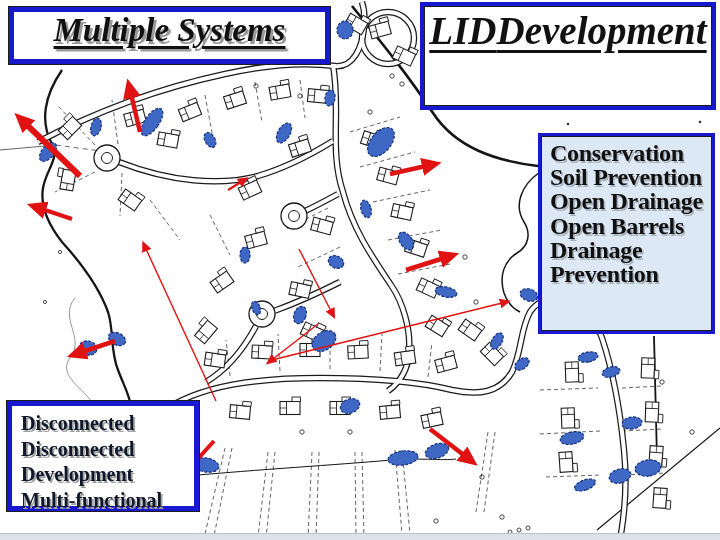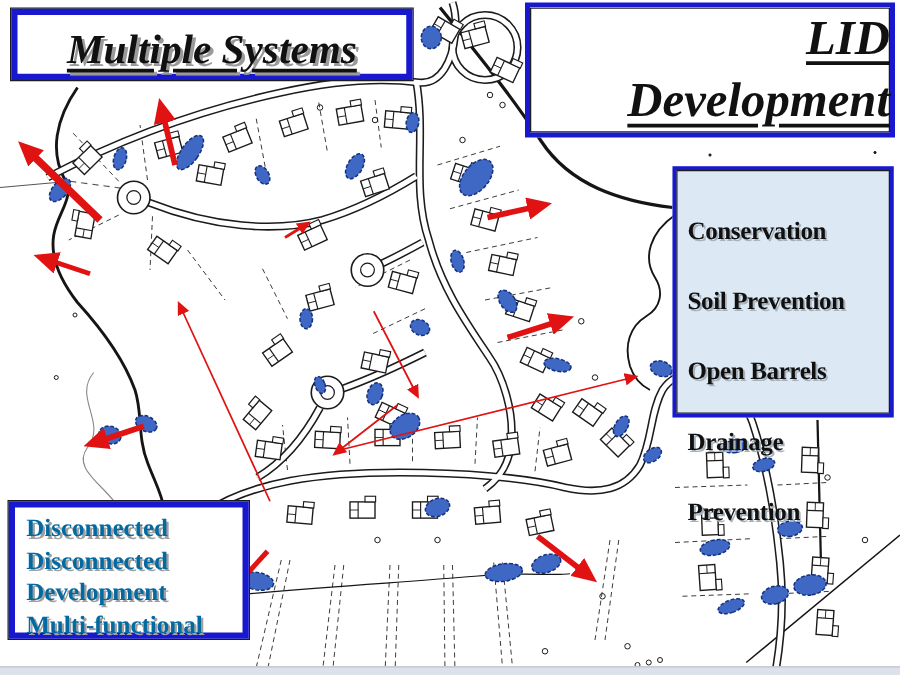--- a/index.html
+++ b/index.html
@@ -4,36 +4,36 @@
 <style>
   html,body{margin:0;padding:0;}
   body{width:720px;height:540px;overflow:hidden;background:#ffffff;
        font-family:"Liberation Serif","DejaVu Serif",serif;position:relative;}
   .stage{position:absolute;inset:0;width:720px;height:540px;}
   svg.map{position:absolute;left:0;top:0;}
   
   .box{position:absolute;box-sizing:border-box;background:#fff;}
   .box.outer-black{box-shadow:0 0 0 1px #1c1c1c;}
   .box.inner-black{box-shadow:inset 0 0 0 1px #1c1c1c;}
-  .title-box{border:5px solid #1818cf;display:flex;align-items:flex-end;justify-content:center;}
+  .title-box{border:5px solid #1818cf;display:flex;align-items:flex-start;justify-content:center;}
   .ms-box{left:9px;top:7px;width:321px;height:57px;}
   .ms-text{font-size:33px;font-weight:bold;font-style:italic;color:#111;
            text-decoration:underline;text-decoration-thickness:3px;text-underline-offset:5px;
            text-shadow:2.5px 2.5px 0 #9a9a9a;white-space:nowrap;}
   .lid-box{left:420px;top:2px;width:296px;height:108px;border:4px solid #1818cf;
-           flex-direction:column;line-height:50px;}
+           flex-direction:row;line-height:50px;}
   .lid-text{font-size:39px;font-weight:bold;font-style:italic;color:#111;text-align:center;
             text-decoration:underline;text-decoration-thickness:3px;text-underline-offset:6px;
             white-space:nowrap;}
   .list-box{border:4px solid #1818cf;padding:5px 8px 2px 9px;}
   .prac-box{left:538px;top:133px;width:177px;height:201px;background:#dce8f4;border-width:3px;}
-  .prac-box .line{font-size:20px;font-weight:bold;color:#101010;line-height:24.2px;
-                  letter-spacing:-0.3px;text-shadow:1.5px 1.5px 0 #a8b2bc;white-space:nowrap;margin-top:32px;}
+  .prac-box .line{font-size:24px;font-weight:bold;color:#101010;line-height:24.2px;
+                  letter-spacing:-0.3px;text-shadow:1.5px 1.5px 0 #a8b2bc;white-space:nowrap;}
   .prin-box{left:7px;top:401px;width:192px;height:110px;border-width:5px;}
-  .prin-box .line{font-size:20px;font-weight:bold;color:#0369a1;line-height:25.5px;
+  .prin-box .line{font-size:20px;font-weight:bold;color:#0f172a;line-height:25.5px;
                   text-shadow:1.8px 1.8px 0 #a0a0a0;white-space:nowrap;}
   .bottom-strip{position:absolute;left:0;top:533px;width:720px;height:7px;
                 background:#dce1ea;border-top:1px solid #bcc3d2;}
 </style>
 </head>
 <body>
 
 <div class="stage">
 
 <svg class="map" width="720" height="540" viewBox="0 0 720 540">
@@ -289,20 +289,21 @@
 </div>
 
 <div class="box title-box lid-box inner-black">
   <span class="lid-text">LID</span>
   <span class="lid-text">Development</span>
 </div>
 
 <div class="box list-box prac-box inner-black">
   <div class="line">Conservation</div>
   <div class="line">Soil Prevention</div>
+  <div class="line">Open Drainage</div>
   <div class="line">Open Barrels</div>
   <div class="line">Drainage</div>
   <div class="line">Prevention</div>
 </div>
 
 <div class="box list-box prin-box outer-black">
   <div class="line">Disconnected</div>
   <div class="line">Disconnected</div>
   <div class="line">Development</div>
   <div class="line">Multi-functional</div>

